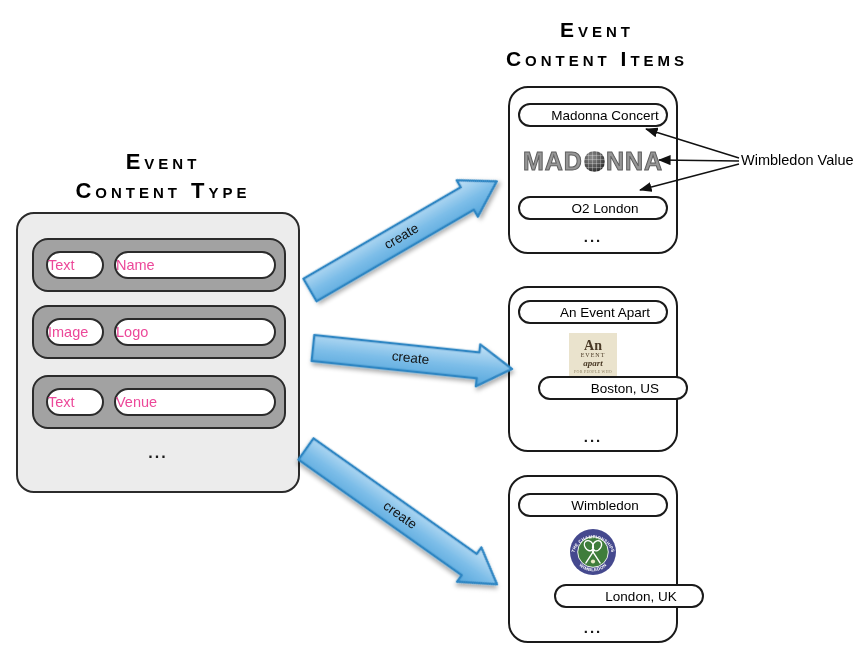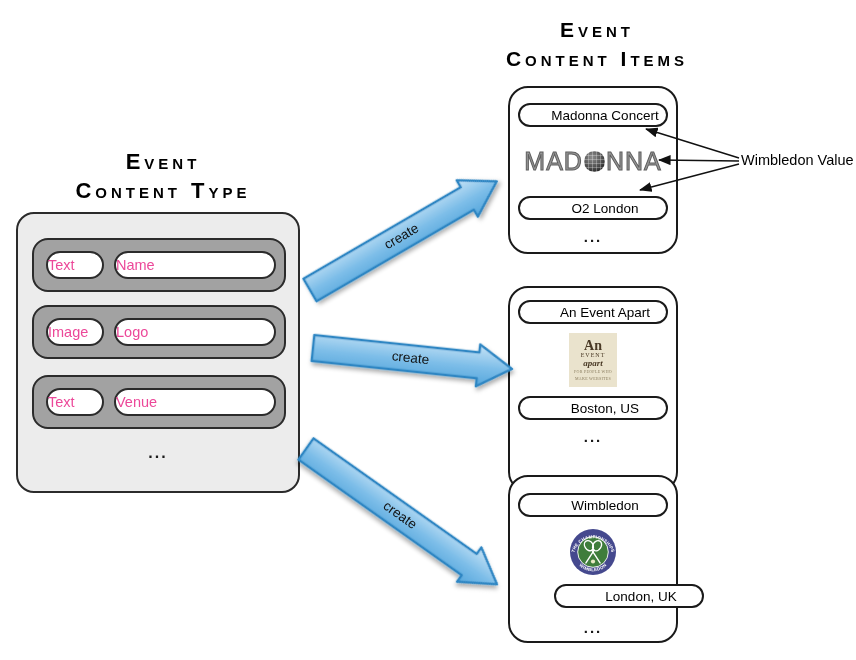--- a/index.html
+++ b/index.html
@@ -39,33 +39,33 @@
     font-size:16px;font-weight:bold;color:#1a1a1a;letter-spacing:2px;
   }
   .type-box .ellipsis{top:230px;}
 
   
   .item-card{
     position:absolute;left:508px;width:170px;background:#ffffff;
     border:2px solid #1a1a1a;border-radius:20px;box-sizing:border-box;
   }
   .card-1{top:86px;height:168px;}
-  .card-2{top:286px;height:206px;}
+  .card-2{top:286px;height:166px;}
   .card-3{top:475px;height:168px;}
   .card-pill{
     position:absolute;left:8px;width:150px;height:24px;
     background:#fff;border:2px solid #1a1a1a;border-radius:12px;
     box-sizing:border-box;display:flex;align-items:center;justify-content:center;
     font-size:13.5px;color:#000;white-space:nowrap;padding-left:24px;
   }
   .logo-slot{position:absolute;left:0;width:100%;display:flex;justify-content:center;}
 
   
   .madonna{
-    display:flex;align-items:center;font-weight:normal;font-size:25px;
+    display:flex;align-items:center;font-weight:bold;font-size:25px;
     color:#979797;letter-spacing:1px;-webkit-text-stroke:1px #5f5f5f;
     font-family:"Liberation Sans", sans-serif;line-height:26px;
   }
   .disco-ball{
     display:inline-block;width:21px;height:21px;border-radius:50%;margin:0 1px;
     background:
       repeating-linear-gradient(0deg, rgba(255,255,255,0.28) 0 1px, transparent 1px 4px),
       repeating-linear-gradient(90deg, rgba(255,255,255,0.28) 0 1px, transparent 1px 4px),
       radial-gradient(circle at 38% 30%, #8d8d8d 0%, #4c4c4c 55%, #181818 90%);
   }
@@ -158,21 +158,21 @@
     </div>
     <div class="logo-slot" style="top:45px;">
       <div class="aea-logo">
         <div class="aea-an">An</div>
         <div class="aea-event">EVENT</div>
         <div class="aea-apart">apart</div>
         <div class="aea-tag">FOR PEOPLE WHO</div>
         <div class="aea-tag">MAKE WEBSITES</div>
       </div>
     </div>
-    <div class="card-pill" style="top:108px;">
+    <div class="card-pill" style="top:88px;margin-left:20px;">
       <span>Boston, US</span>
     </div>
     <div class="ellipsis" style="top:140px;font-size:15px;">...</div>
   </div>
 
   <div class="item-card card-3">
     <div class="card-pill" style="top:16px;">
       <span>Wimbledon</span>
     </div>
     <div class="logo-slot" style="top:51px;">

